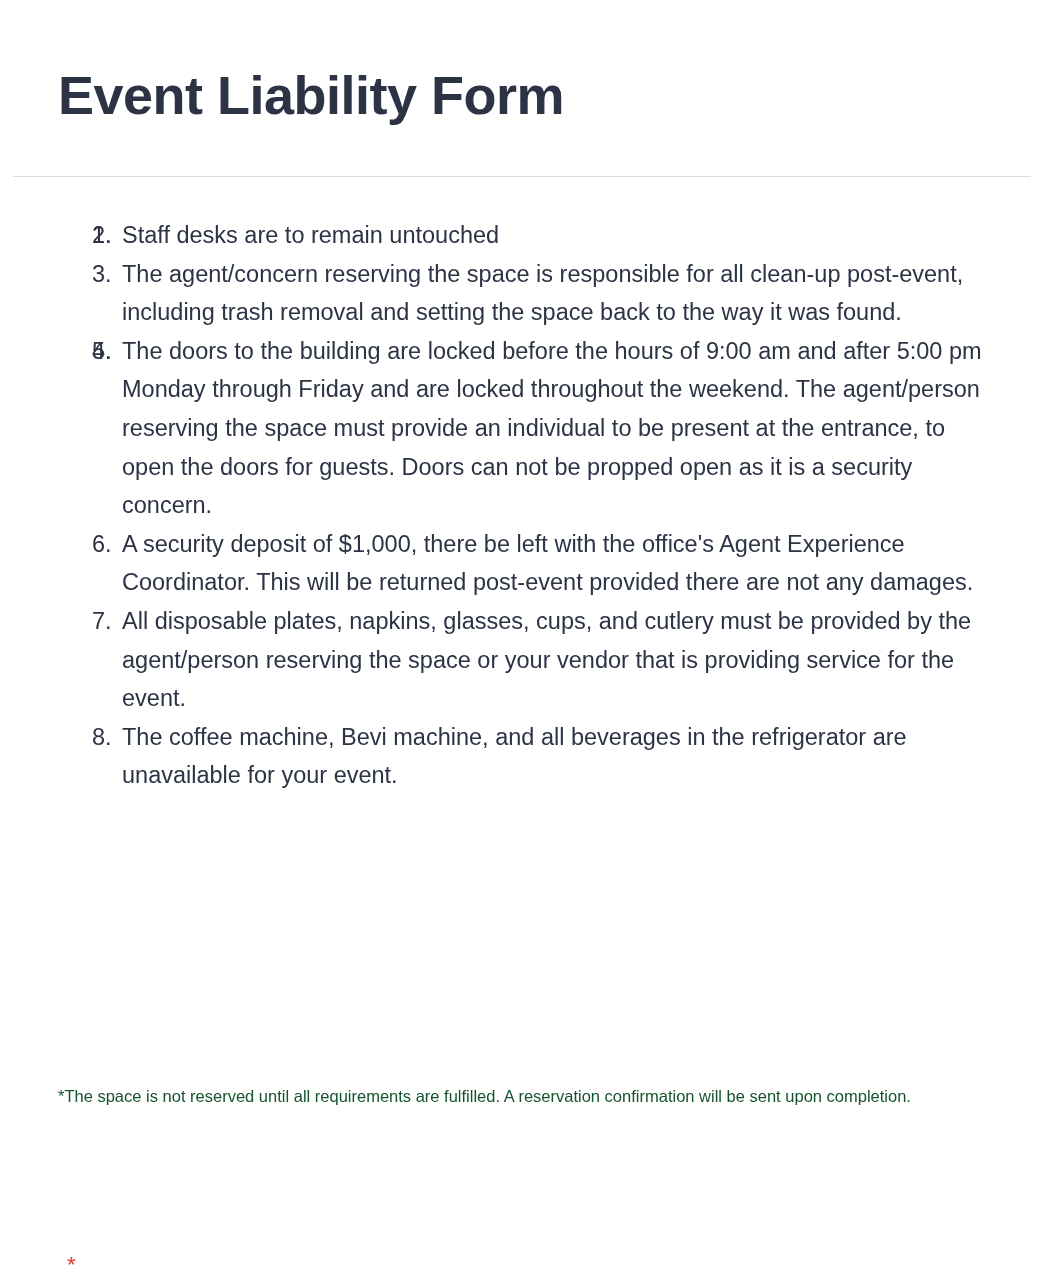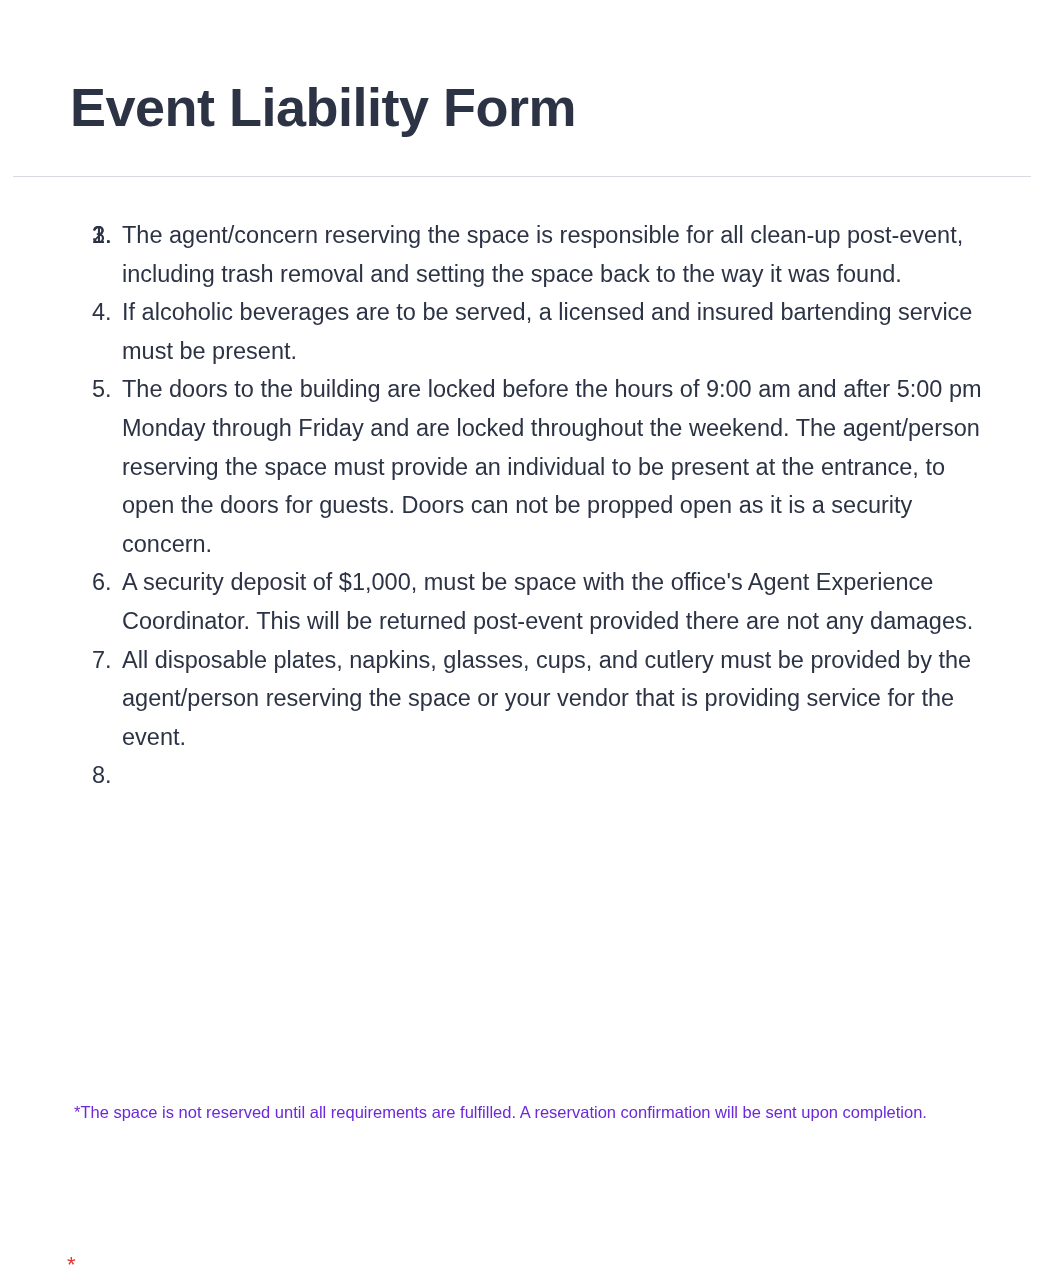--- a/index.html
+++ b/index.html
@@ -8,21 +8,21 @@
       height: 1285px;
       overflow: hidden;
       position: relative;
       font-family: "Liberation Sans", "DejaVu Sans", sans-serif;
       color: #2c3345;
     }
     .form-header {
       position: absolute;
       left: 58px;
       top: 62px;
-      margin: 12px;
+      margin: 0;
       font-size: 54px;
       font-weight: 700;
       line-height: 66px;
       letter-spacing: -0.5px;
       color: #2c3345;
     }
     .divider {
       position: absolute;
       left: 13px;
       right: 13px;
@@ -52,24 +52,24 @@
       left: -30px;
       top: 0;
       width: 30px;
       text-align: left;
     }
     .note {
       position: absolute;
       left: 58px;
       top: 1077px;
       width: 880px;
-      margin: 16px;
+      margin: 0;
       font-size: 16.5px;
       line-height: 38.5px;
-      color: #6d28d9;
+      color: #14532d;
     }
     .required-asterisk {
       position: absolute;
       left: 67px;
       top: 1252px;
       font-size: 22px;
       line-height: 26px;
       color: #e3342f;
       font-weight: 400;
     }
@@ -80,41 +80,42 @@
 <h1 class="form-header">Event Liability Form</h1>
 
 <div class="divider"></div>
 
 <ol class="rules-list">
   <li class="rule-item">
     <span class="rule-number">1.</span>
   </li>
   <li class="rule-item">
     <span class="rule-number">2.</span>
+    <span>Staff desks are to remain untouched</span>
   </li>
   <li class="rule-item">
     <span class="rule-number">3.</span>
     <span>The agent/concern reserving the space is responsible for all clean-up post-event, including trash removal and setting the space back to the way it was found.</span>
   </li>
   <li class="rule-item">
     <span class="rule-number">4.</span>
-    <span>If alcoholic beverages are to be served, a licensed and insured bartending service must be present.</span>
   </li>
   <li class="rule-item">
     <span class="rule-number">5.</span>
     <span>The doors to the building are locked before the hours of 9:00 am and after 5:00 pm Monday through Friday and are locked throughout the weekend. The agent/person reserving the space must provide an individual to be present at the entrance, to open the doors for guests. Doors can not be propped open as it is a security concern.</span>
   </li>
   <li class="rule-item">
     <span class="rule-number">6.</span>
-    <span>A security deposit of $1,000, must be space with the office's Agent Experience Coordinator. This will be returned post-event provided there are not any damages.</span>
+    <span>A security deposit of $1,000, there be left with the office's Agent Experience Coordinator. This will be returned post-event provided there are not any damages.</span>
   </li>
   <li class="rule-item">
     <span class="rule-number">7.</span>
     <span>All disposable plates, napkins, glasses, cups, and cutlery must be provided by the agent/person reserving the space or your vendor that is providing service for the event.</span>
   </li>
   <li class="rule-item">
     <span class="rule-number">8.</span>
+    <span>The coffee machine, Bevi machine, and all beverages in the refrigerator are unavailable for your event.</span>
   </li>
 </ol>
 
 <p class="note">*The space is not reserved until all requirements are fulfilled. A reservation confirmation will be sent upon completion.</p>
 
 <span class="required-asterisk">*</span>
 
 </body></html>

